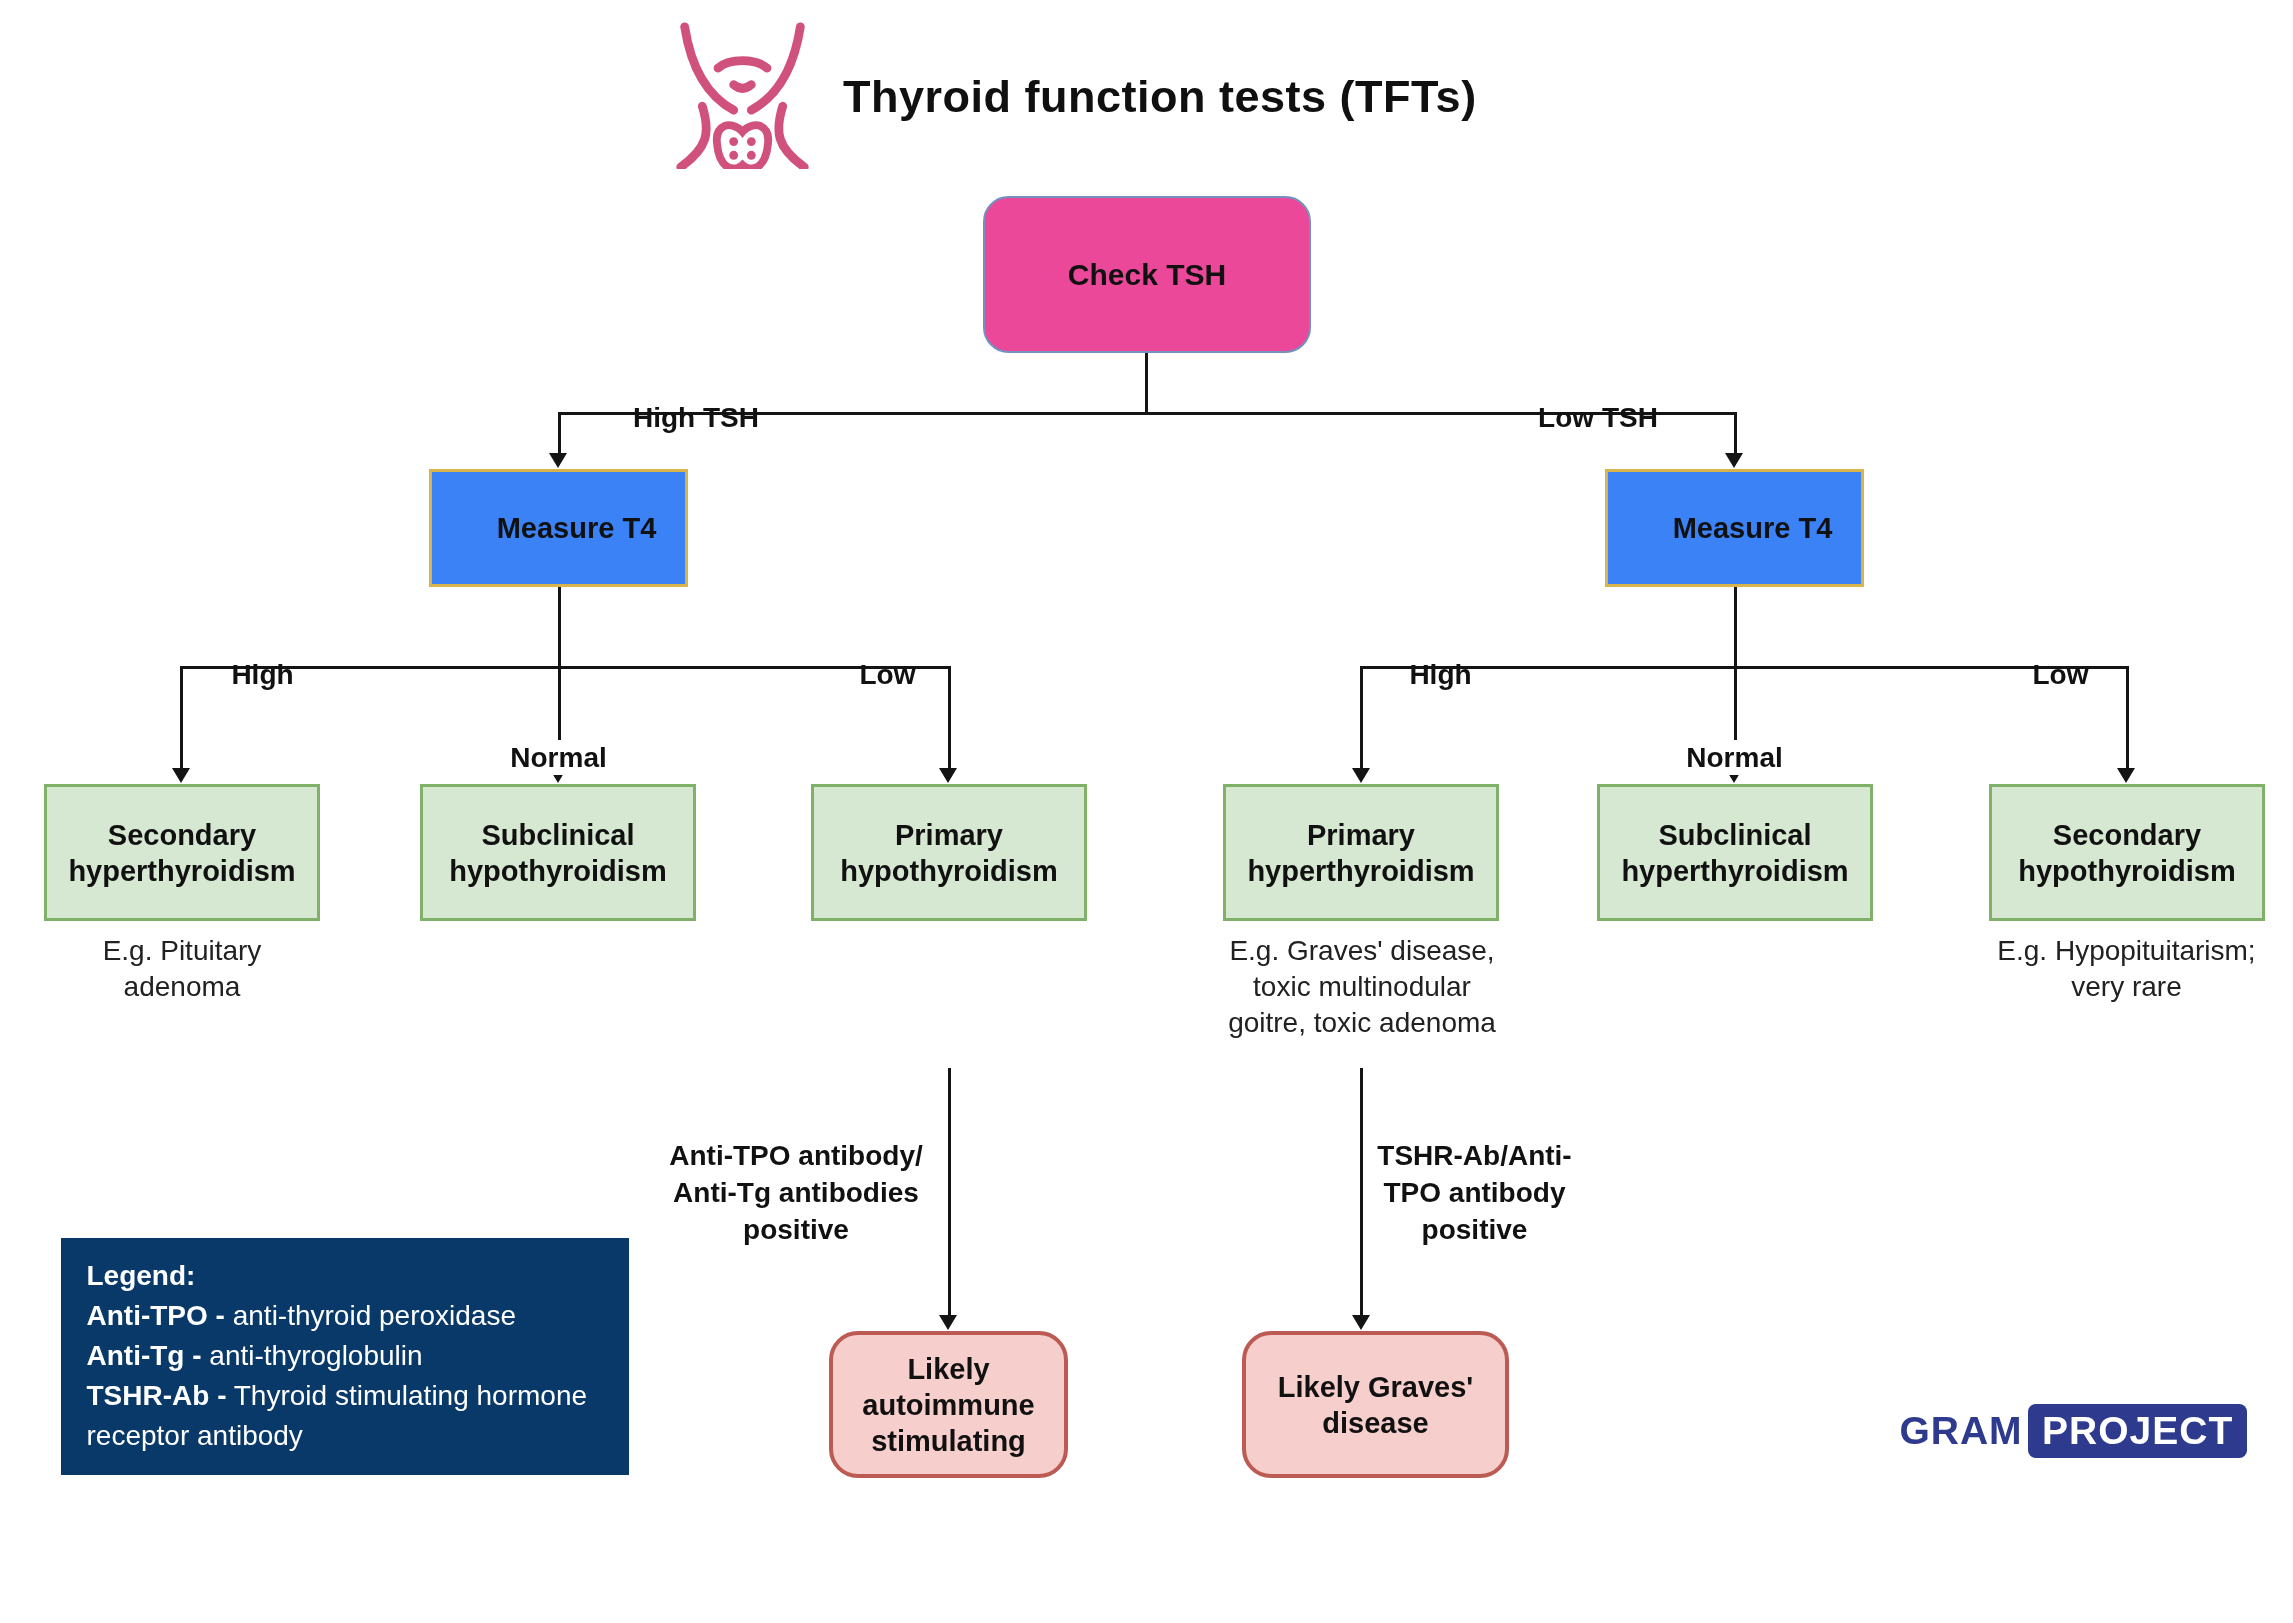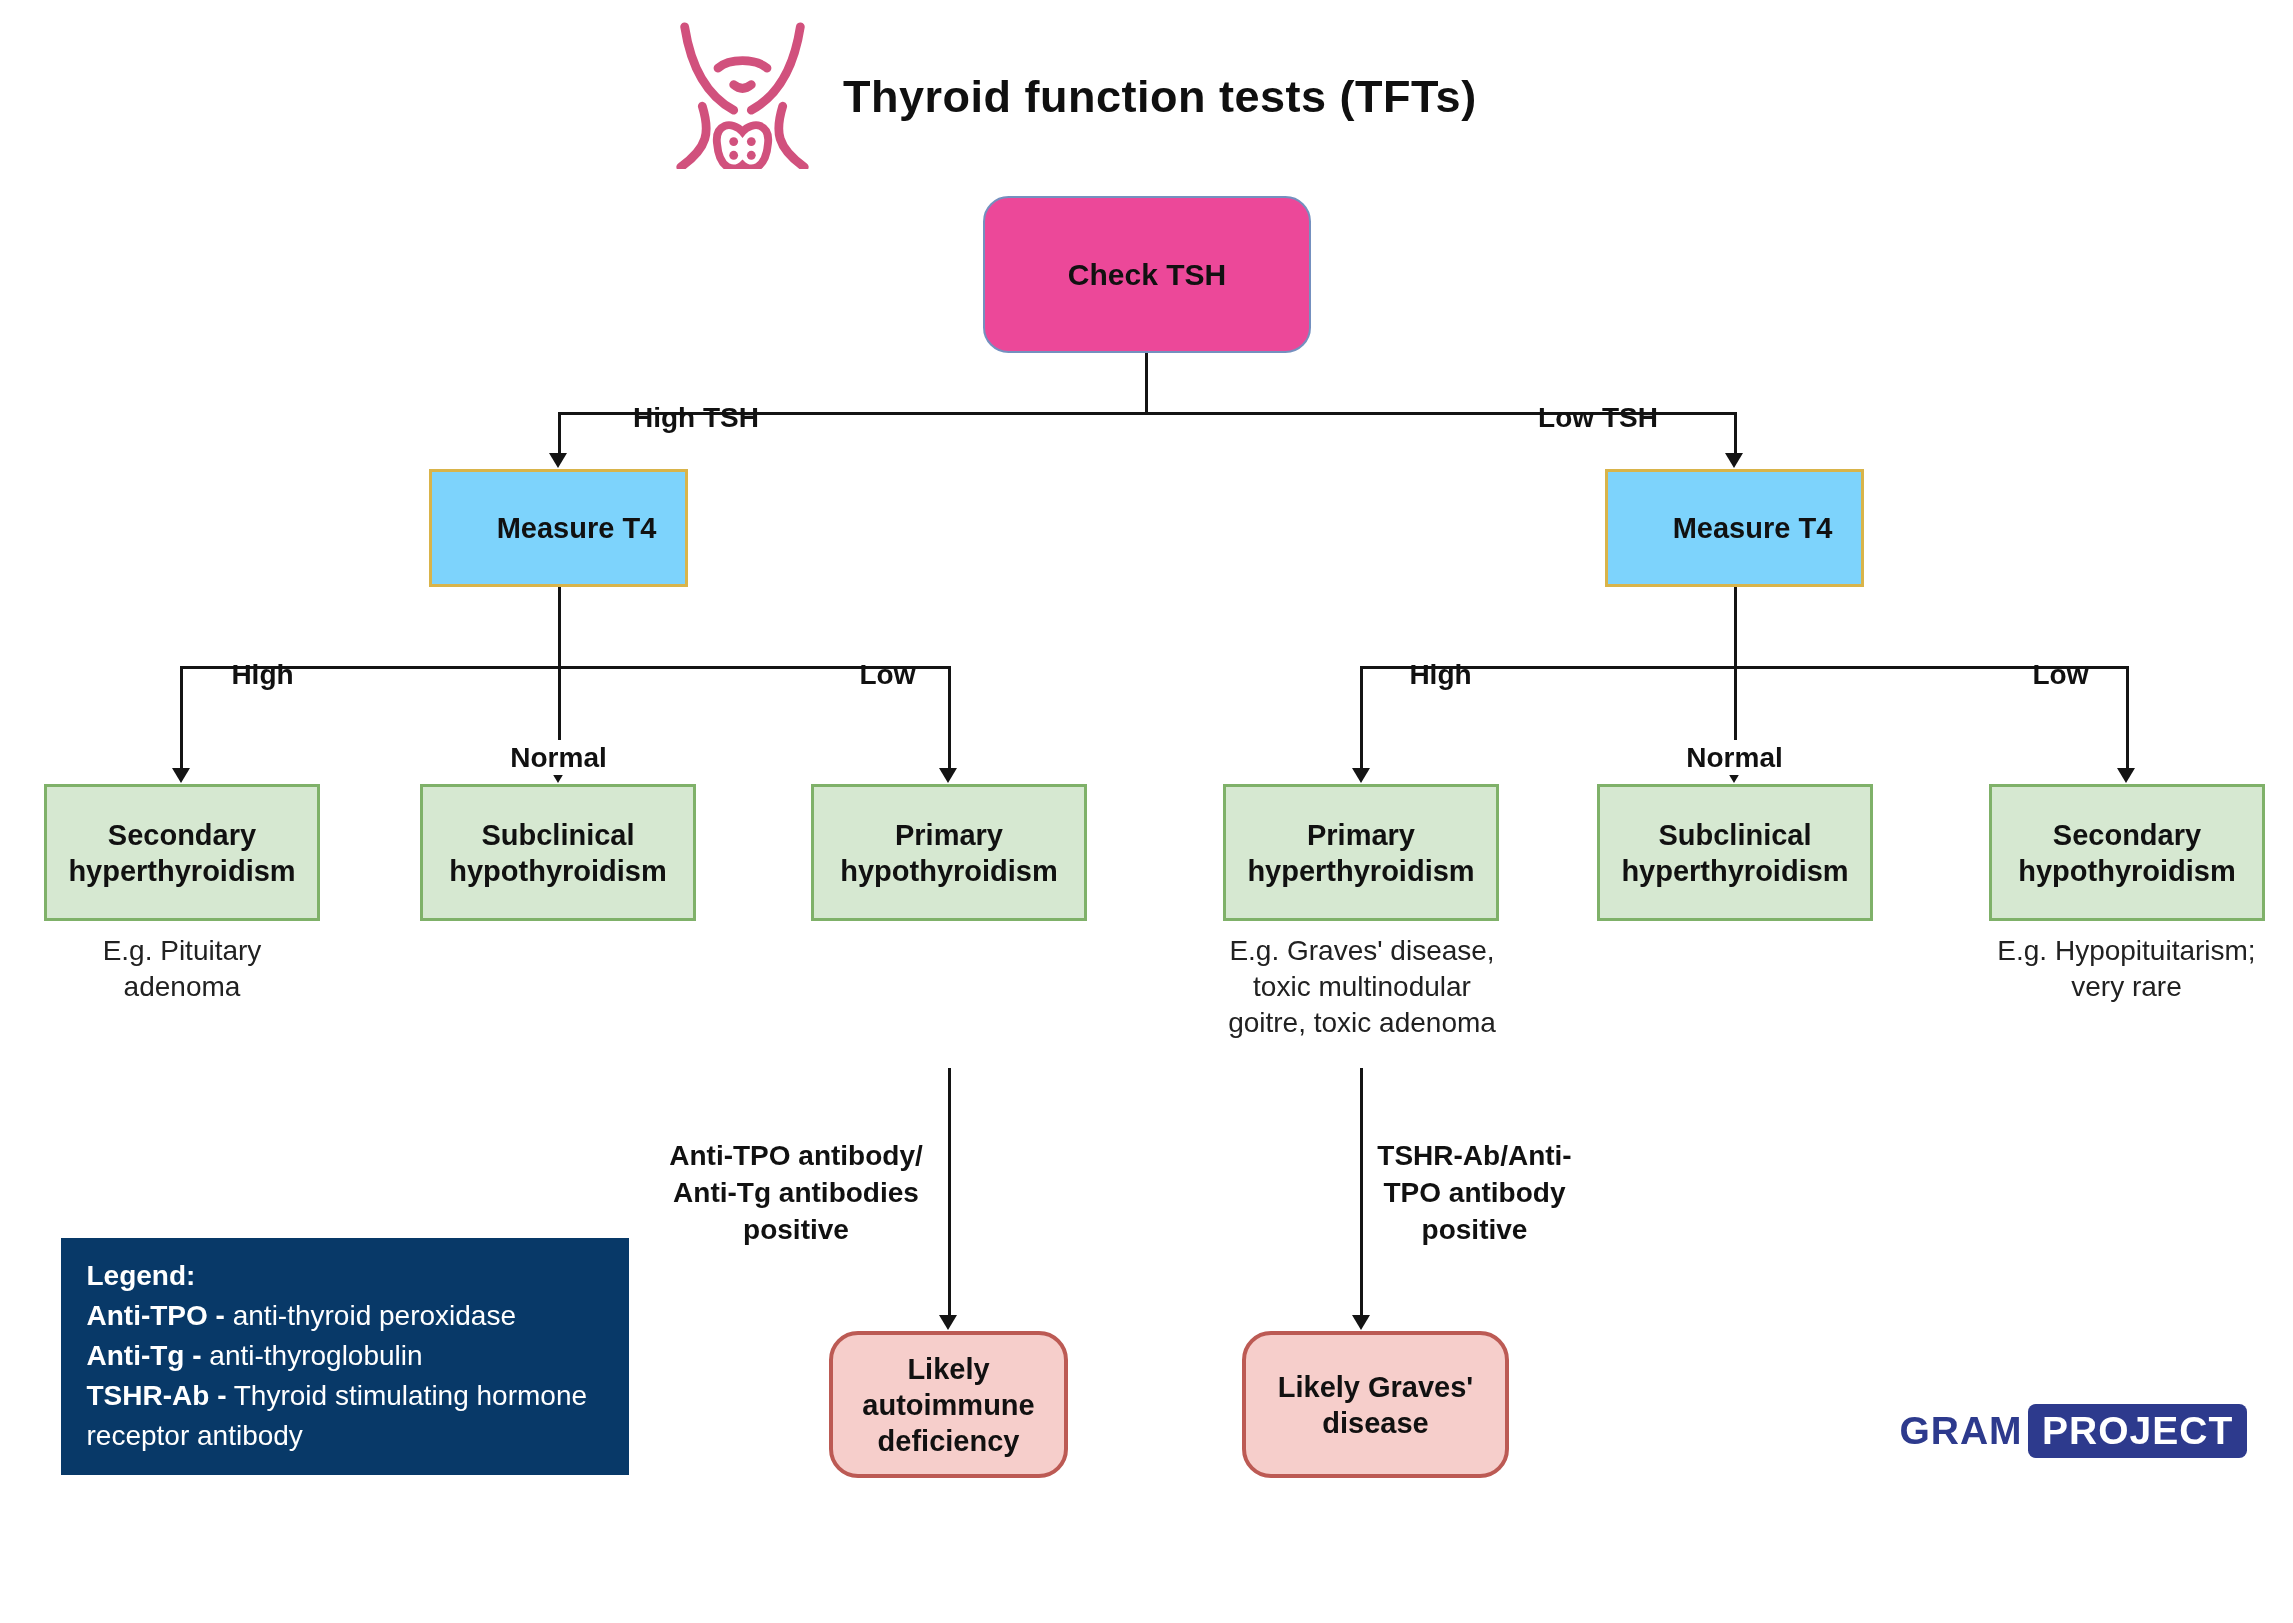--- a/index.html
+++ b/index.html
@@ -14,21 +14,21 @@
   .vline{width:2.9px;}
   .hline{height:2.9px;}
   .arr{position:absolute;width:0;height:0;border-left:9.8px solid transparent;border-right:9.8px solid transparent;border-top:15.7px solid #141414;}
   
   .node{
     position:absolute;display:flex;align-items:center;justify-content:center;
     text-align:center;white-space:pre-line;font-weight:700;font-size:29px;line-height:36px;
     color:#111;box-sizing:border-box;
   }
   .blue{background:#ec4899;border:2.9px solid #7490bf;border-radius:25.5px;font-size:30px;}
-  .yellow{background:#7dd3fc;border:3.9px solid #d9b44a;padding-left:36px;}
+  .yellow{background:#3b82f6;border:3.9px solid #d9b44a;padding-left:36px;}
   .green{background:#d6e8d1;border:3.9px solid #7fb169;}
   .red{background:#f6cecb;border:4.9px solid #bc5a54;border-radius:29px;}
   .edge-label{position:absolute;font-weight:700;font-size:28px;line-height:35px;text-align:center;color:#111;margin-top:28px;}
   .edge-label.bg{background:#ffffff;}
   .caption{position:absolute;font-size:28px;line-height:36px;color:#212121;text-align:center;white-space:pre-line;}
   .note{position:absolute;font-weight:700;font-size:28px;line-height:37px;color:#111;text-align:center;white-space:pre-line;}
   
   .legend{
     position:absolute;left:61px;top:1238px;width:568px;height:237px;box-sizing:border-box;
     background:#083968;color:#ffffff;padding:17.6px 25.5px;font-size:28px;line-height:40px;
@@ -130,21 +130,21 @@
 
   <div class="note" style="left:627px;top:1137px;width:338px">Anti-TPO antibody/
 Anti-Tg antibodies
 positive</div>
   <div class="note" style="left:1313px;top:1137px;width:323px">TSHR-Ab/Anti-
 TPO antibody
 positive</div>
 
   <div class="node red" style="left:829px;top:1331px;width:239px;height:147px">Likely
 autoimmune
-deficiency</div>
+stimulating</div>
   <div class="node red" style="left:1242px;top:1331px;width:267px;height:147px">Likely Graves'
 disease</div>
 
   <div class="legend">
     <div><span class="b">Legend:</span></div>
     <div><span class="b">Anti-TPO -</span> <span>anti-thyroid peroxidase</span></div>
     <div><span class="b">Anti-Tg -</span> <span>anti-thyroglobulin</span></div>
     <div><span class="b">TSHR-Ab -</span> <span>Thyroid stimulating hormone receptor antibody</span></div>
   </div>
 

